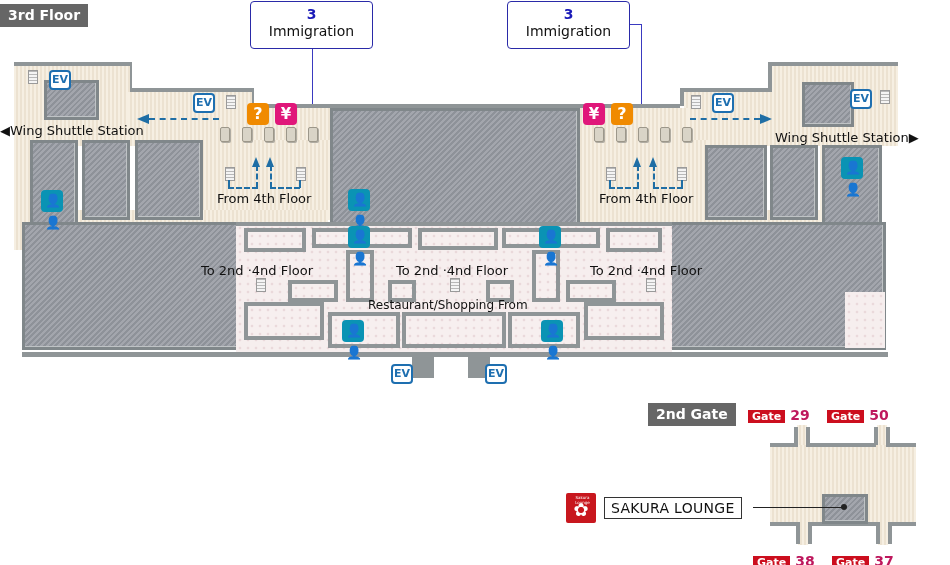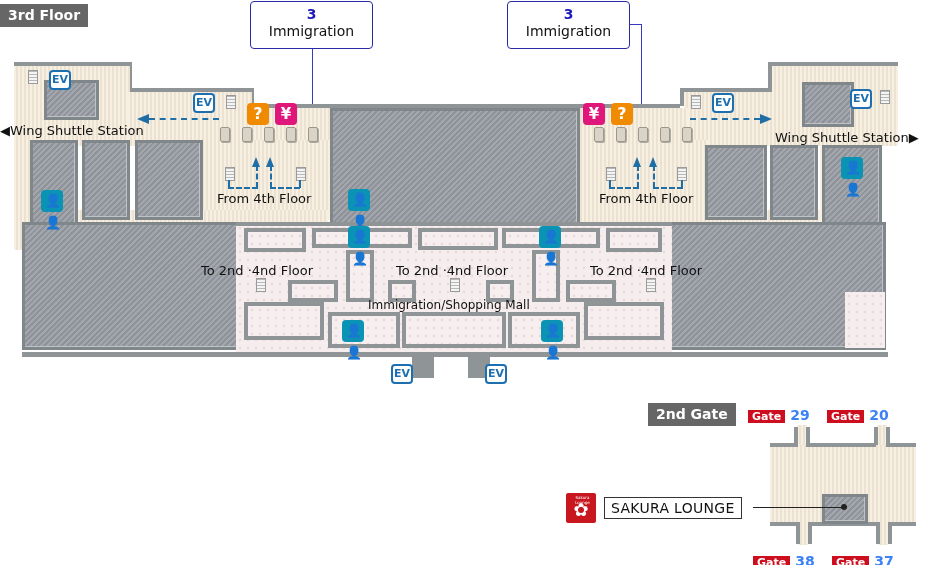--- a/index.html
+++ b/index.html
@@ -46,21 +46,21 @@
   .arrow-l { width: 0; height: 0; border-top: 5px solid transparent; border-bottom: 5px solid transparent;
              border-right: 12px solid #1f6ea5; }
   .arrow-r { width: 0; height: 0; border-top: 5px solid transparent; border-bottom: 5px solid transparent;
              border-left: 12px solid #1f6ea5; }
   .arrow-up { width: 0; height: 0; border-left: 4px solid transparent; border-right: 4px solid transparent;
               border-bottom: 10px solid #1f6ea5; }
   .vdash { border-left: 2px dashed #1f6ea5; width: 0; }
 
   .gate-tag { background: #cc0e1e; color: #fff; font-size: 11px; font-weight: bold; padding: 0 4px;
               line-height: 15px; }
-  .gate-num { font-size: 14px; font-weight: bold; color: #3b82f6; line-height: 15px; }
+  .gate-num { font-size: 14px; font-weight: bold; color: #be185d; line-height: 15px; }
   .lounge-box { border: 1.5px solid #333; background: #fff; font-size: 14px; color: #111;
                 padding: 1px 6px; line-height: 18px; letter-spacing: 0.3px; }
   .lounge-logo { width: 30px; height: 30px; background: #c8171e; border-radius: 2px; color: #fff;
                  font-size: 18px; text-align: center; line-height: 34px; }
   .lounge-logo small { position: absolute; left: 3px; top: 2px; font-size: 4px; line-height: 5px; color: #fff; }
   .dot { width: 6px; height: 6px; border-radius: 50%; background: #222; }
 </style>
 </head>
 <body>
 
@@ -227,31 +227,31 @@
   <span>◀</span><span>Wing Shuttle Station</span>
 </div>
 <div class="abs lbl" style="left:775px;top:130px;">
   <span>Wing Shuttle Station</span><span>▶</span>
 </div>
 <div class="abs lbl" style="left:217px;top:191px;">From 4th Floor</div>
 <div class="abs lbl" style="left:599px;top:191px;">From 4th Floor</div>
 <div class="abs lbl" style="left:201px;top:263px;">To 2nd ·4nd Floor</div>
 <div class="abs lbl" style="left:396px;top:263px;">To 2nd ·4nd Floor</div>
 <div class="abs lbl" style="left:590px;top:263px;">To 2nd ·4nd Floor</div>
-<div class="abs lbl" style="left:368px;top:298px;font-size:12px;">Immigration/Shopping Mall</div>
+<div class="abs lbl" style="left:368px;top:298px;font-size:12px;">Restaurant/Shopping From</div>
 
 <div class="abs floor-label" style="left:648px;top:403px;">2nd Gate</div>
 
 <div class="abs" style="left:748px;top:405px;">
   <span class="gate-tag">Gate</span>
   <span class="gate-num">29</span>
 </div>
 <div class="abs" style="left:827px;top:405px;">
   <span class="gate-tag">Gate</span>
-  <span class="gate-num">20</span>
+  <span class="gate-num">50</span>
 </div>
 <div class="abs" style="left:753px;top:551px;">
   <span class="gate-tag">Gate</span>
   <span class="gate-num">38</span>
 </div>
 <div class="abs" style="left:832px;top:551px;">
   <span class="gate-tag">Gate</span>
   <span class="gate-num">37</span>
 </div>
 

